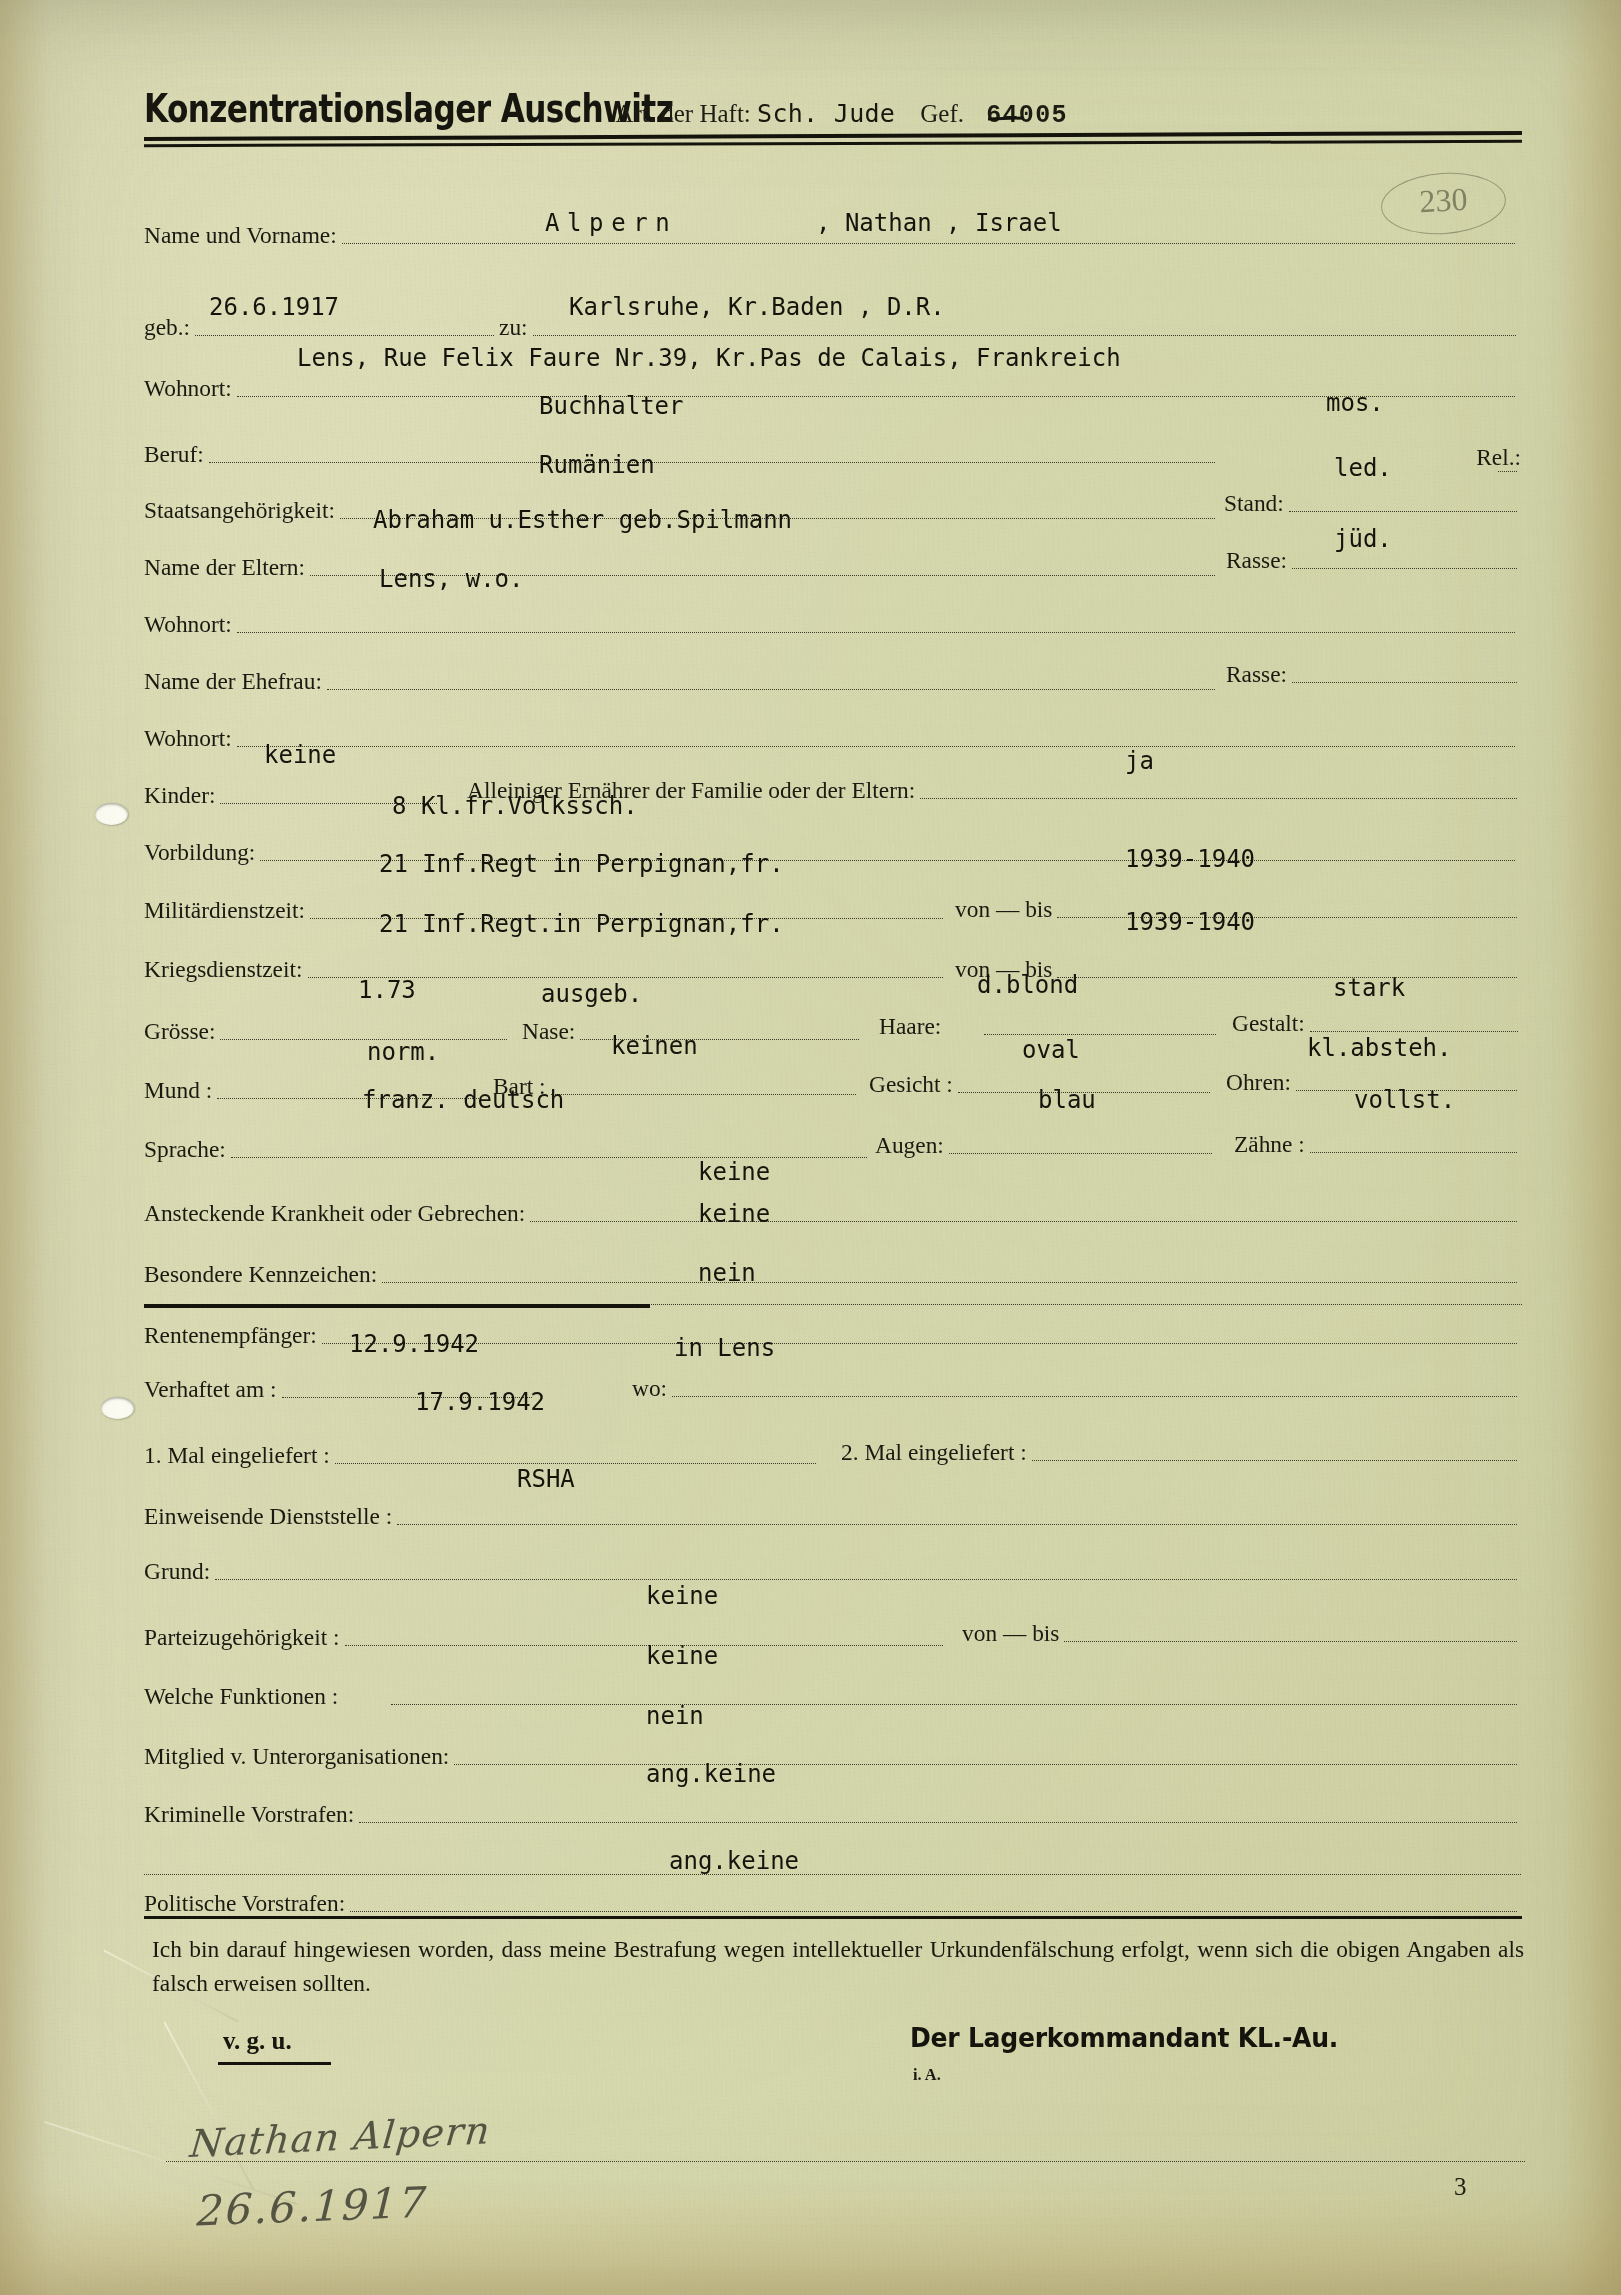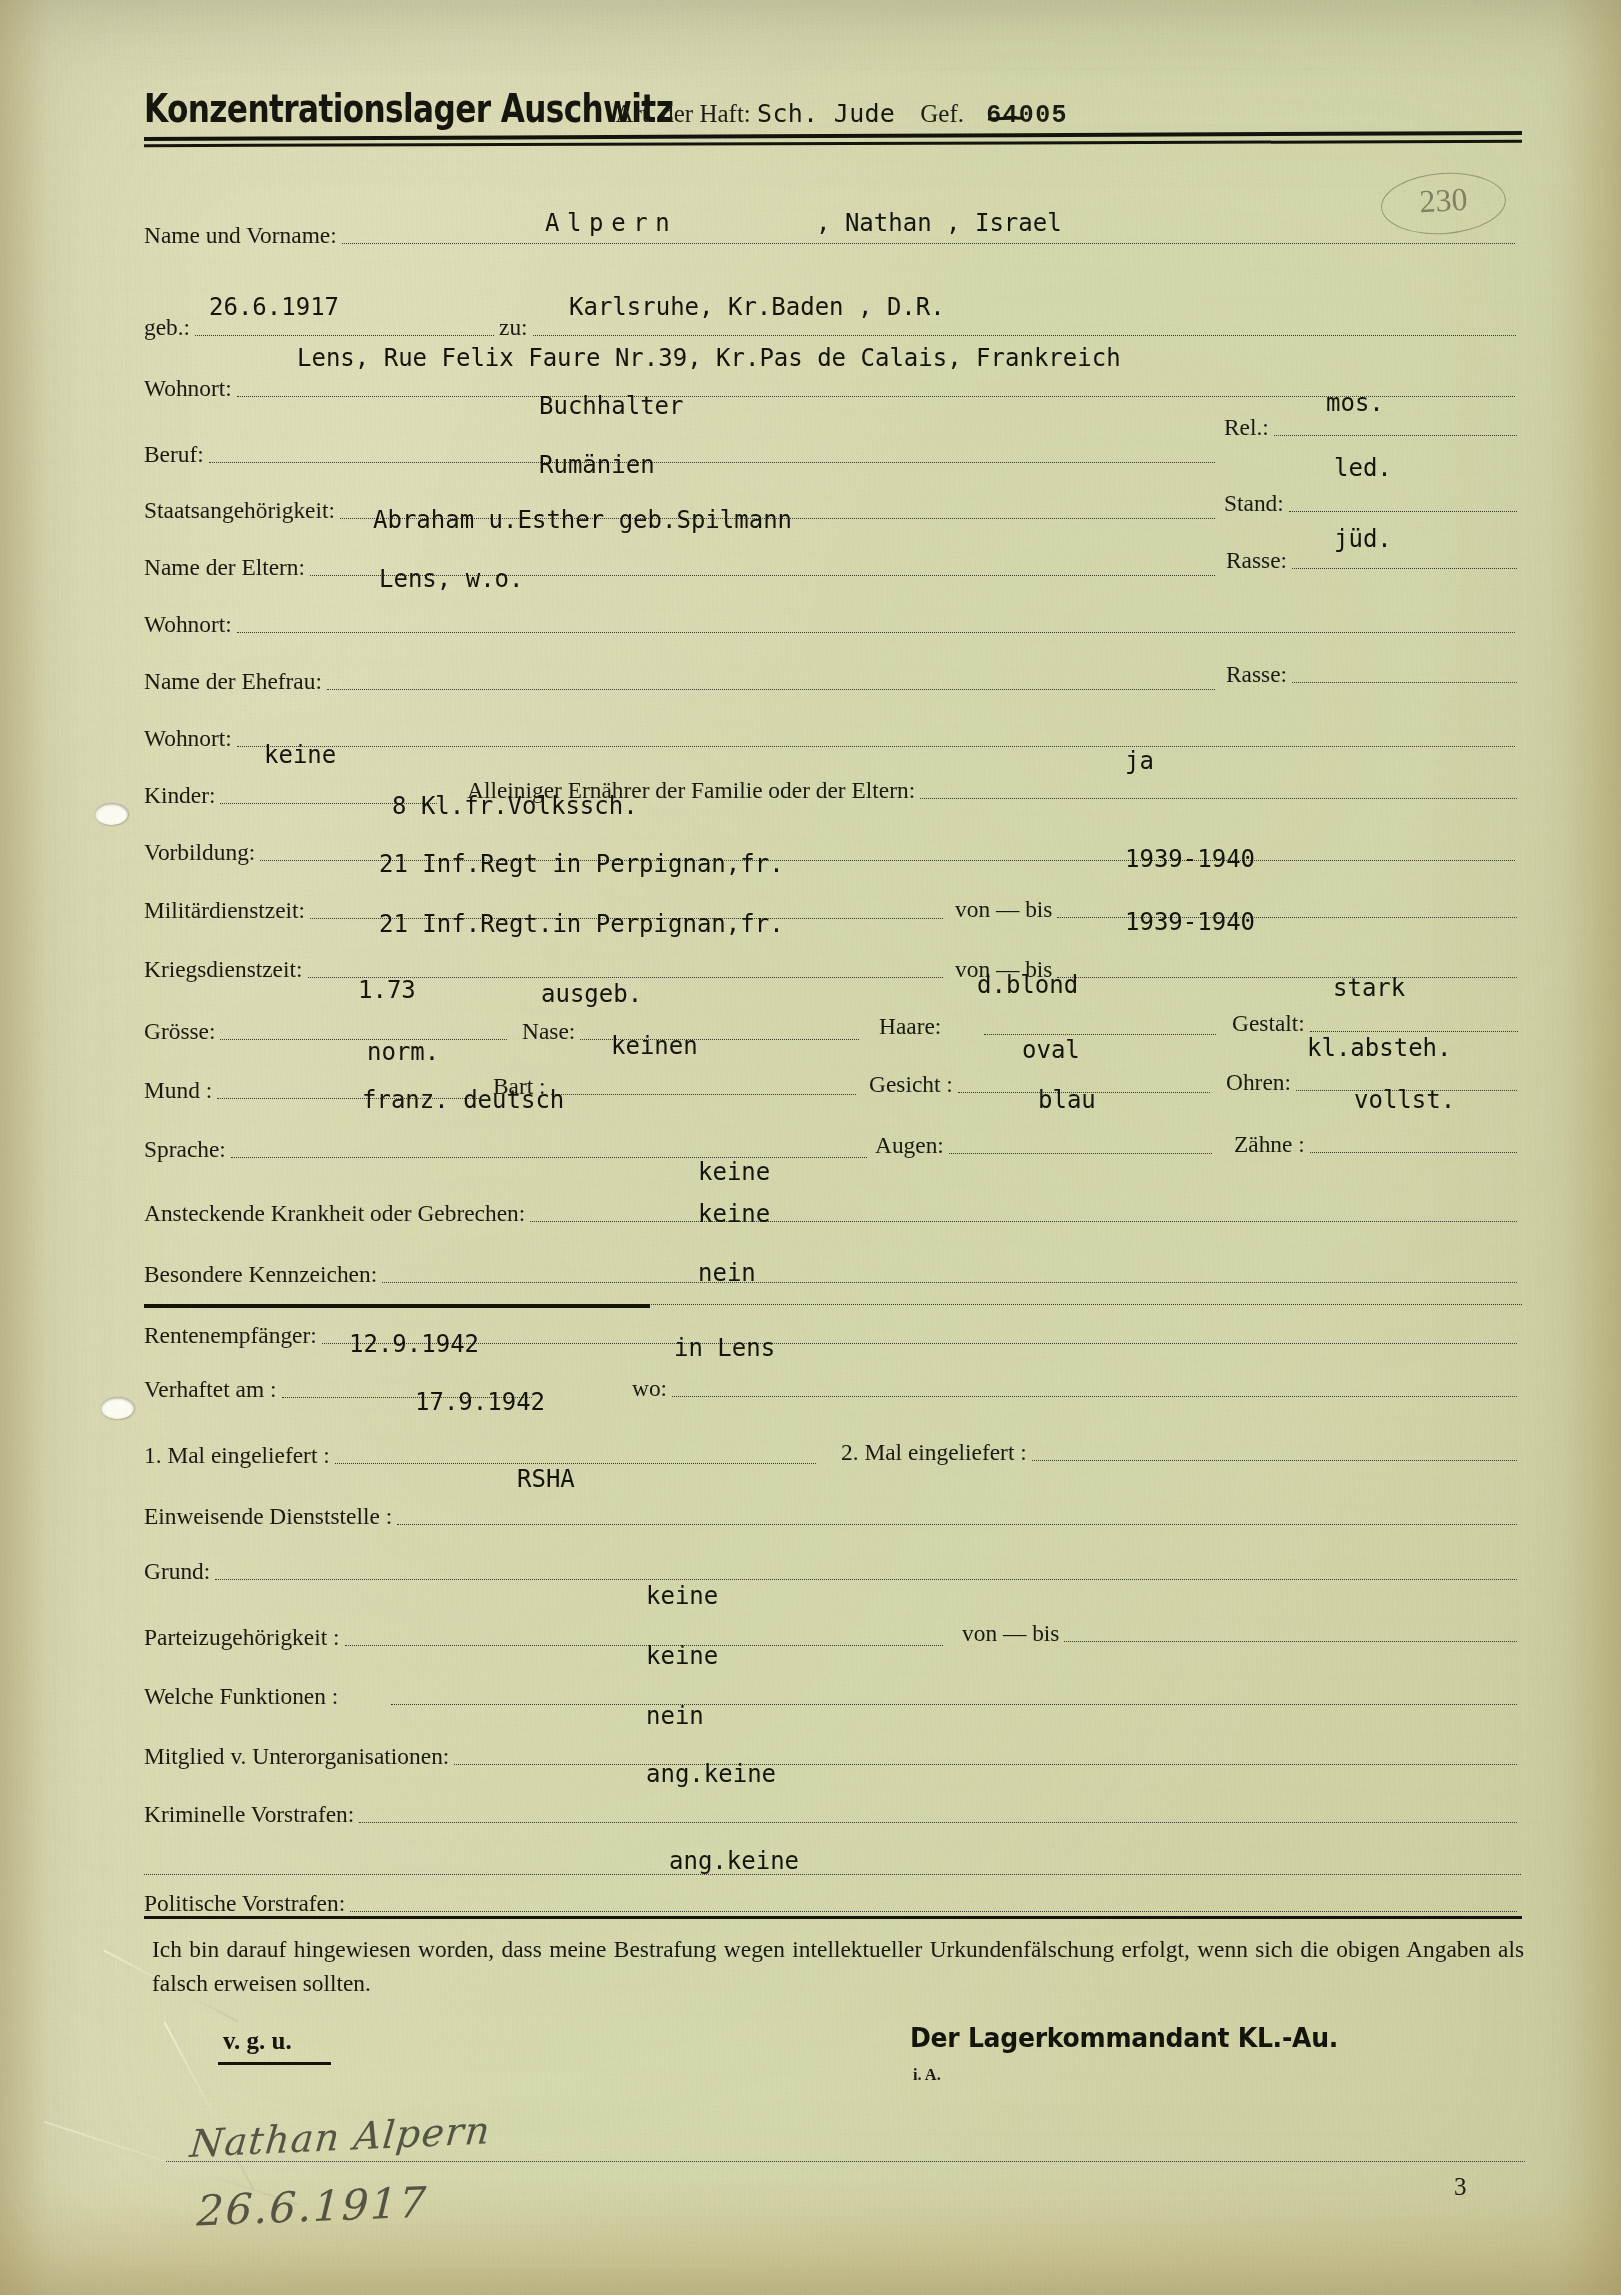--- a/index.html
+++ b/index.html
@@ -329,21 +329,21 @@
     <span class="lab">Wohnort:</span>
     <span class="dots"></span>
   </div>
   <span class="val" style="left:297px; top:344px;">Lens, Rue Felix Faure  Nr.39, Kr.Pas de Calais, Frankreich</span>
 
   <div class="row" style="left:144px; top:443px; width:1075px;">
     <span class="lab">Beruf:</span>
     <span class="dots"></span>
   </div>
   <span class="val" style="left:539px; top:392px;">Buchhalter</span>
-  <div class="row" style="left:1224px; top:416px; width:297px;">
+  <div class="row" style="left:1224px; top:446px; width:297px;flex-direction:column;">
     <span class="lab">Rel.:</span>
     <span class="dots"></span>
   </div>
   <span class="val" style="left:1326px; top:389px;">mos.</span>
 
   <div class="row" style="left:144px; top:499px; width:1075px;">
     <span class="lab">Staatsangehörigkeit:</span>
     <span class="dots"></span>
   </div>
   <span class="val" style="left:539px; top:451px;">Rumänien</span>

